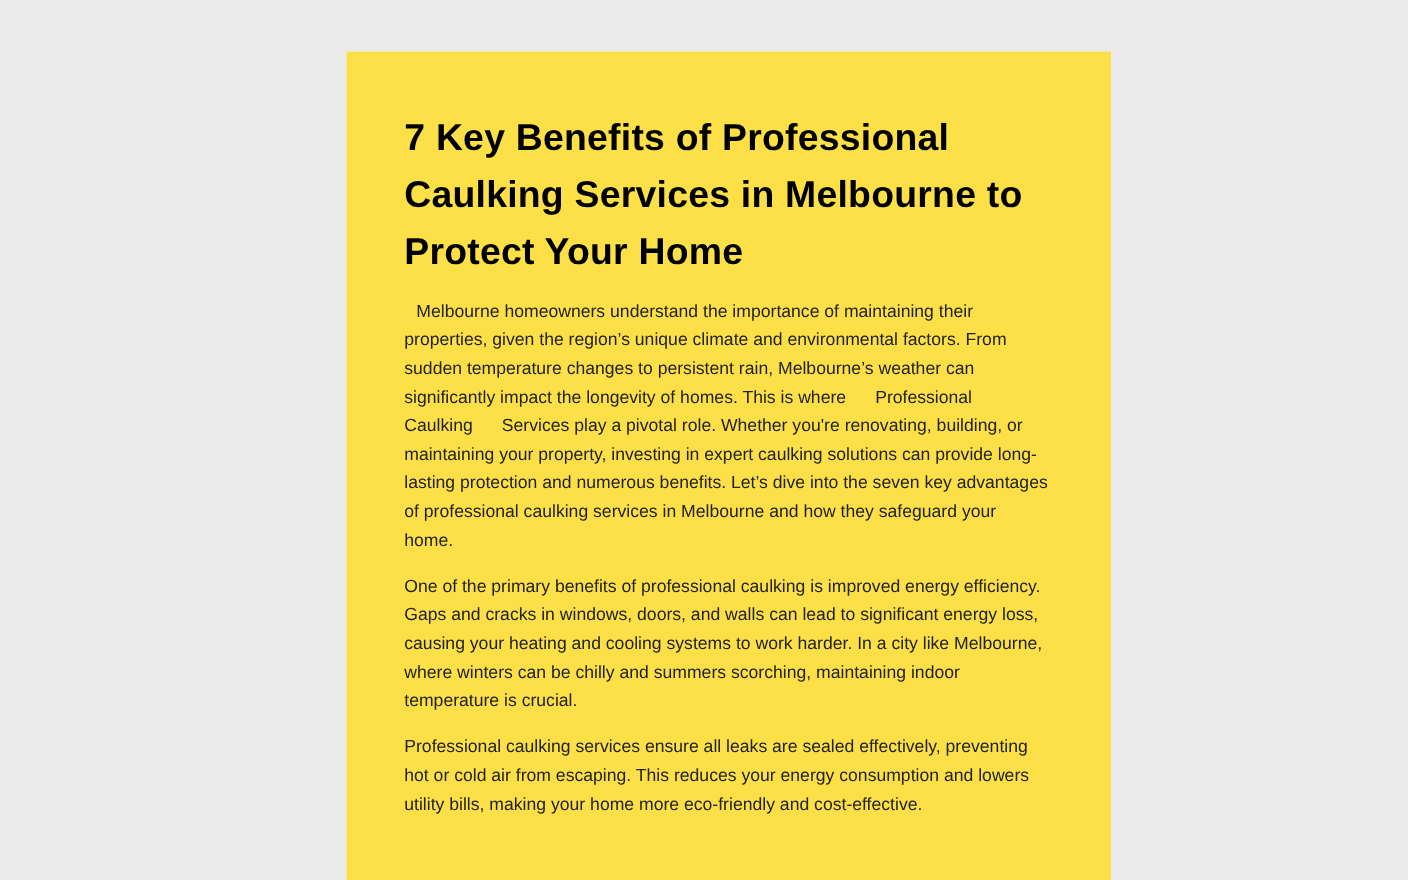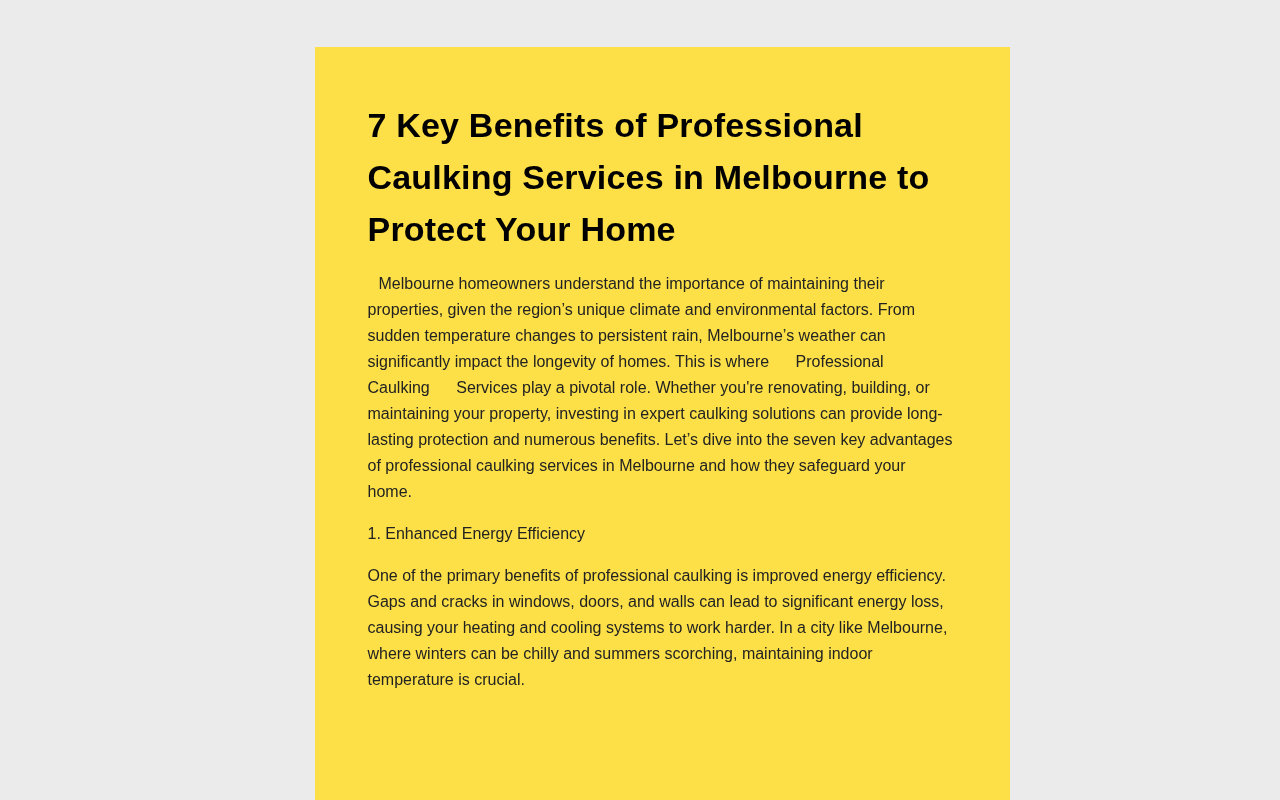--- a/index.html
+++ b/index.html
@@ -42,18 +42,18 @@
 <body>
 
 <main class="article-card">
 
   <h1 class="page-title">7 Key Benefits of Professional Caulking Services in Melbourne to Protect Your Home</h1>
 
   <p>
     <span>Melbourne homeowners understand the importance of maintaining their properties, given the region’s unique climate and environmental factors. From sudden temperature changes to persistent rain, Melbourne’s weather can significantly impact the longevity of homes. This is where </span><a class="inline-link">Professional Caulking</a><span> Services play a pivotal role. Whether you're renovating, building, or maintaining your property, investing in expert caulking solutions can provide long-lasting protection and numerous benefits. Let’s dive into the seven key advantages of professional caulking services in Melbourne and how they safeguard your home.</span>
   </p>
 
-  <p>1. Enhanced Energy Efficiency</p>
 
   <p>One of the primary benefits of professional caulking is improved energy efficiency. Gaps and cracks in windows, doors, and walls can lead to significant energy loss, causing your heating and cooling systems to work harder. In a city like Melbourne, where winters can be chilly and summers scorching, maintaining indoor temperature is crucial.</p>
 
+  <p>Professional caulking services ensure all leaks are sealed effectively, preventing hot or cold air from escaping. This reduces your energy consumption and lowers utility bills, making your home more eco-friendly and cost-effective.</p>
 
 </main>
 
 </body></html>

